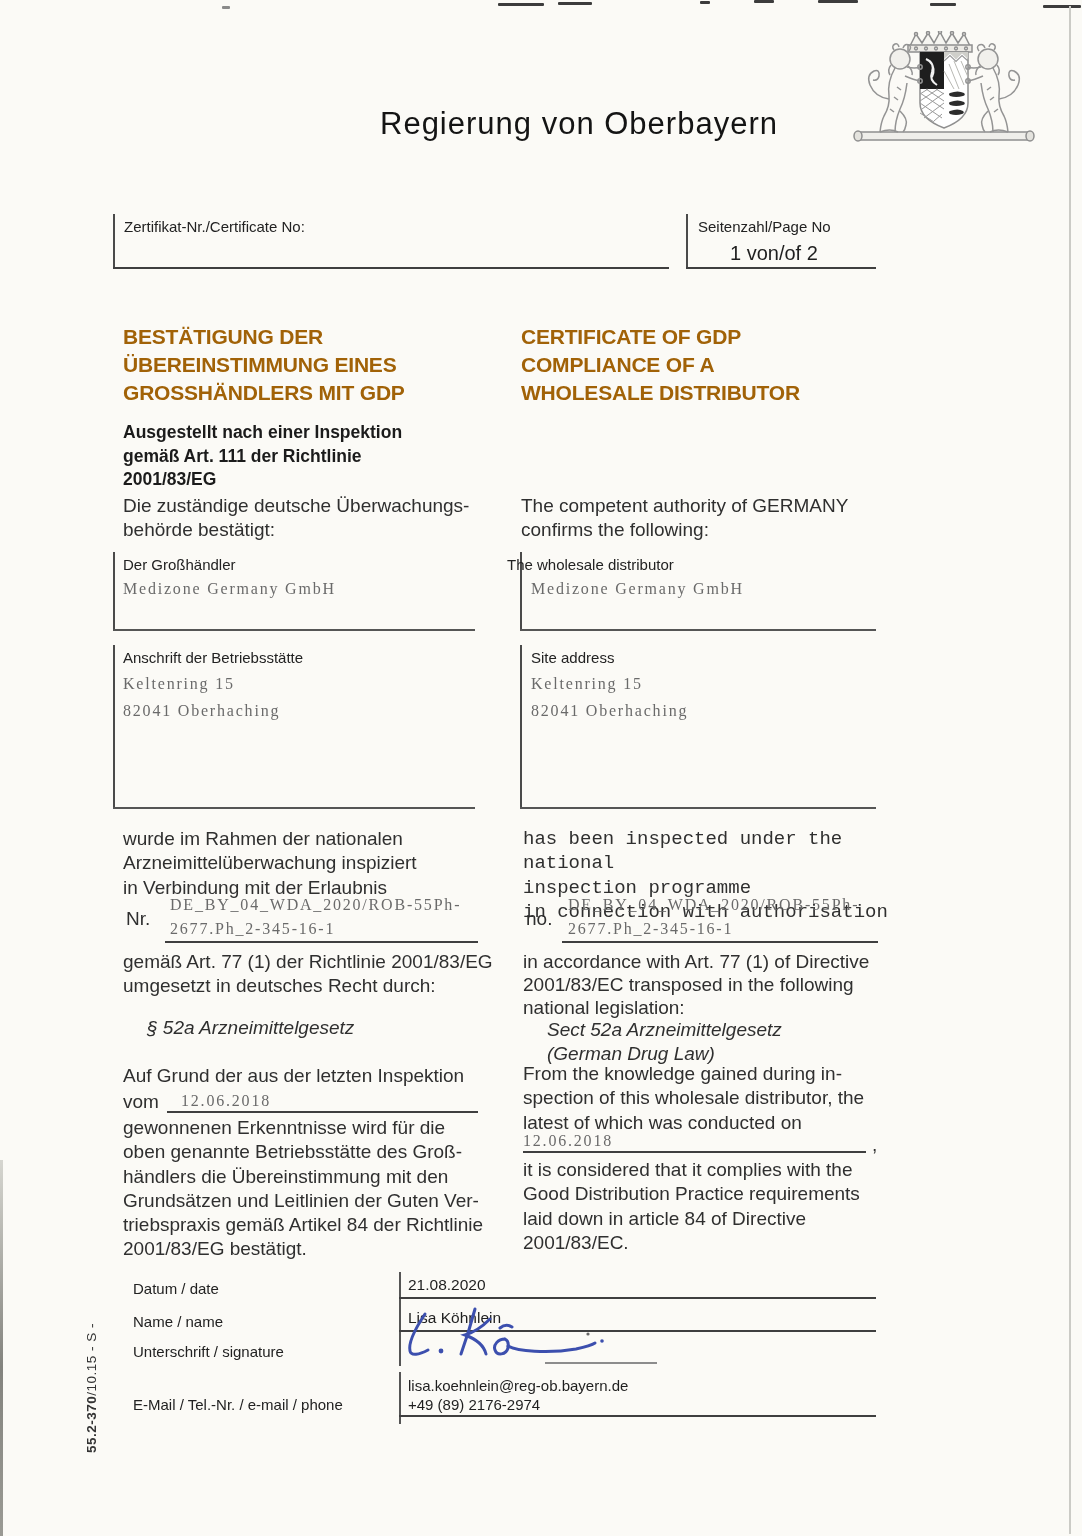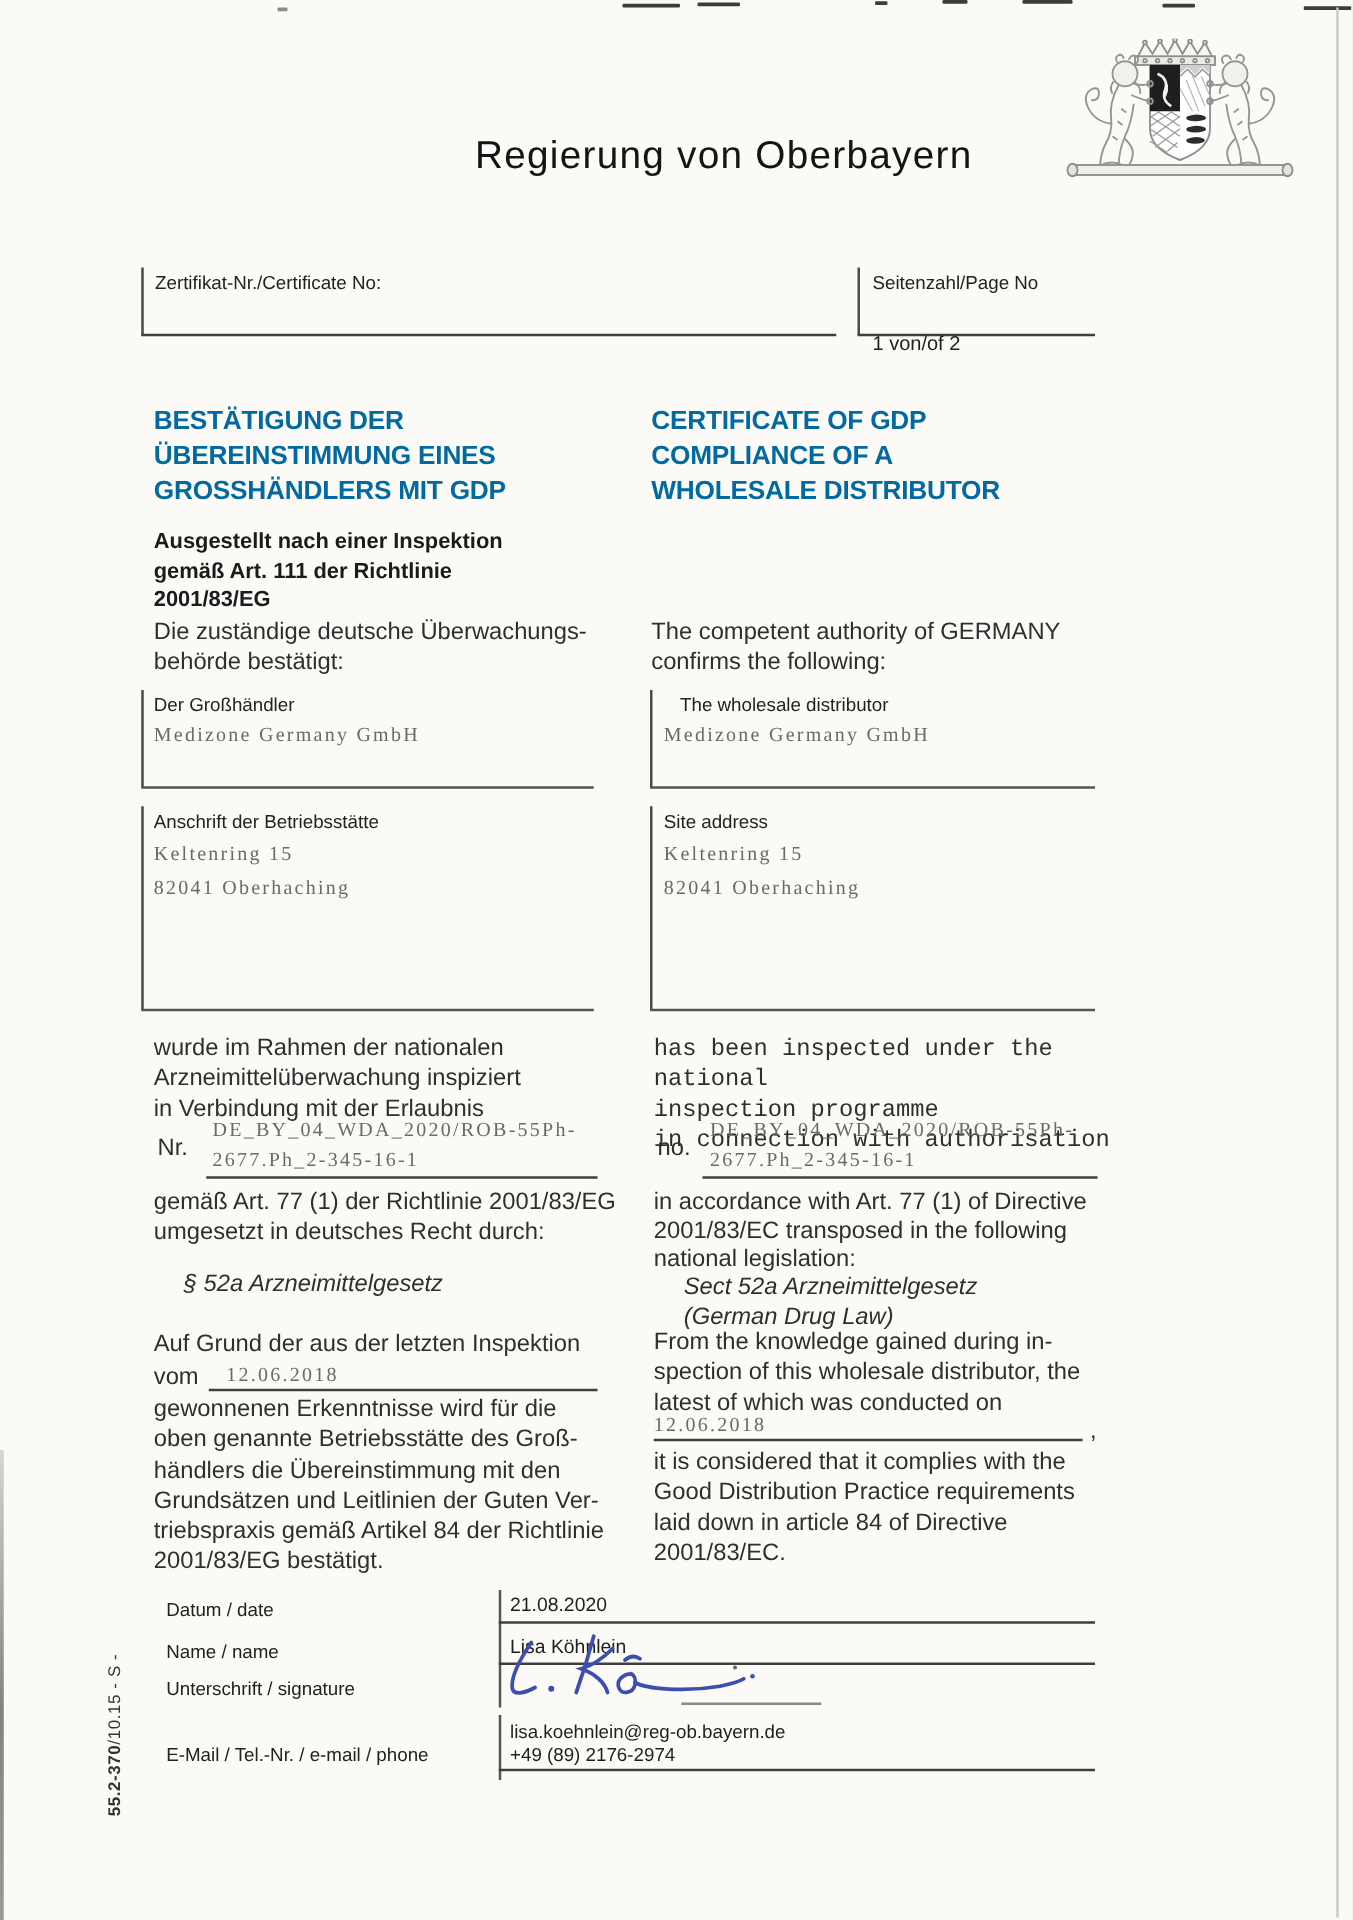--- a/index.html
+++ b/index.html
@@ -4,21 +4,21 @@
 <style>
   html,body{margin:0;padding:0;background:#e8e8e4;}
   .page{
     position:relative;width:1082px;height:1536px;margin:0 auto;
     background:#fbfaf6;overflow:hidden;
     font-family:"Liberation Sans","DejaVu Sans",sans-serif;
     color:#2d2d2d;
   }
   .abs{position:absolute;}
   .pre{white-space:pre-line;}
-  .h1{font-size:21px;font-weight:bold;line-height:28px;letter-spacing:-0.2px;color:#0369a1;}
+  .h1{font-size:21px;font-weight:bold;line-height:28px;letter-spacing:-0.2px;color:#a16207;}
   .h2{font-size:17.5px;font-weight:bold;line-height:23.5px;color:#1b1b1b;}
   .body{font-size:19px;line-height:24.3px;color:#2f2f2f;}
   .small{font-size:15px;color:#222;}
   .mono{font-family:Liberation Serif, serif;
         font-size:16px;letter-spacing:1.8px;color:#6a6a6a;line-height:24px;}
   .ital{font-style:italic;}
   .hline{background:#3f3f3f;height:1.6px;}
   .vline{background:#4a4a4a;width:1.6px;}
   .dash{background:#3c3c3c;height:2.5px;border-radius:1px;}
   .vtext{writing-mode:vertical-rl;transform:rotate(180deg);font-size:13.5px;color:#333;letter-spacing:0.5px;}
@@ -115,21 +115,21 @@
     </svg>
   </div>
 
   <div class="abs vline" style="left:113px;top:214px;height:54px;"></div>
   <div class="abs hline" style="left:113px;top:267px;width:556px;"></div>
   <div class="abs small" style="left:124px;top:218px;">Zertifikat-Nr./Certificate No:</div>
 
   <div class="abs vline" style="left:686px;top:214px;height:54px;"></div>
   <div class="abs hline" style="left:686px;top:267px;width:190px;"></div>
   <div class="abs small" style="left:698px;top:218px;">Seitenzahl/Page No</div>
-  <div class="abs" style="left:698px;top:242px;font-size:16px;color:#1f1f1f;margin-top:25px;">1 von/of 2</div>
+  <div class="abs" style="left:730px;top:242px;font-size:20px;color:#1f1f1f;">1 von/of 2</div>
 
   <div class="abs h1 pre" style="left:123px;top:323px;width:380px;">BESTÄTIGUNG DER
 ÜBEREINSTIMMUNG EINES
 GROSSHÄNDLERS MIT GDP</div>
   <div class="abs h2 pre" style="left:123px;top:421px;width:380px;">Ausgestellt nach einer Inspektion
 gemäß Art. 111 der Richtlinie
 2001/83/EG</div>
   <div class="abs body pre" style="left:123px;top:494px;width:380px;line-height:23.5px;">Die zuständige deutsche Überwachungs-
 behörde bestätigt:</div>
 
@@ -166,21 +166,21 @@
 2001/83/EG bestätigt.</div>
 
   <div class="abs h1 pre" style="left:521px;top:323px;width:400px;">CERTIFICATE OF GDP
 COMPLIANCE OF A
 WHOLESALE DISTRIBUTOR</div>
   <div class="abs body pre" style="left:521px;top:494px;width:380px;line-height:23.5px;">The competent authority of GERMANY
 confirms the following:</div>
 
   <div class="abs vline" style="left:520px;top:552px;height:78px;"></div>
   <div class="abs hline" style="left:520px;top:629px;width:356px;background:#555;"></div>
-  <div class="abs small" style="left:544px;top:556px;text-align:right;">The wholesale distributor</div>
+  <div class="abs small" style="left:507px;top:556px;text-align:right;">The wholesale distributor</div>
   <div class="abs mono" style="left:531px;top:577px;">Medizone Germany GmbH</div>
 
   <div class="abs vline" style="left:520px;top:645px;height:163px;"></div>
   <div class="abs hline" style="left:520px;top:807px;width:356px;background:#555;"></div>
   <div class="abs small" style="left:531px;top:649px;">Site address</div>
   <div class="abs mono pre" style="left:531px;top:670px;line-height:27px;">Keltenring 15
 82041 Oberhaching</div>
 
   <div class="abs body pre" style="left:523px;top:827px;width:400px;font-family:Liberation Mono, monospace;">has been inspected under the national
 inspection programme

